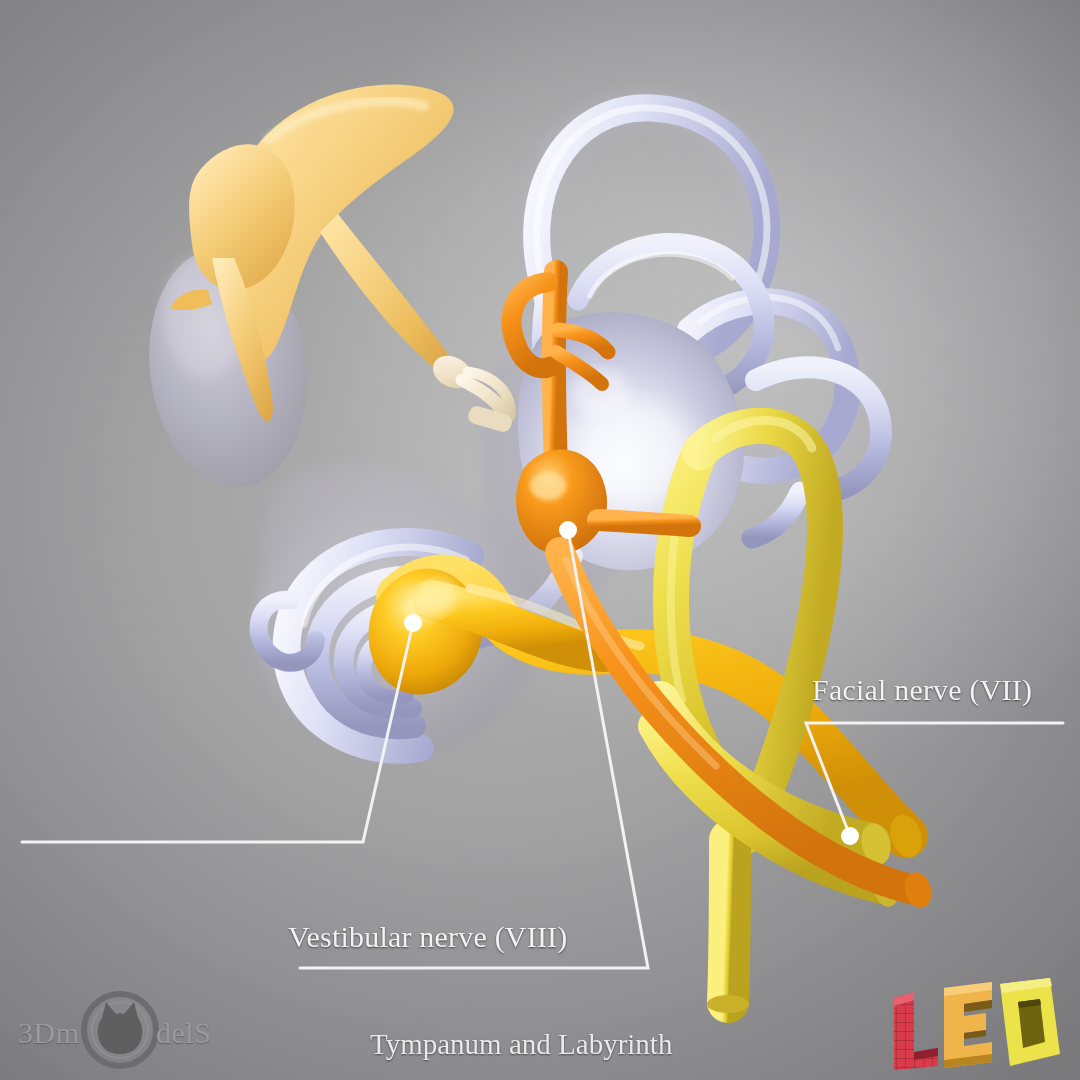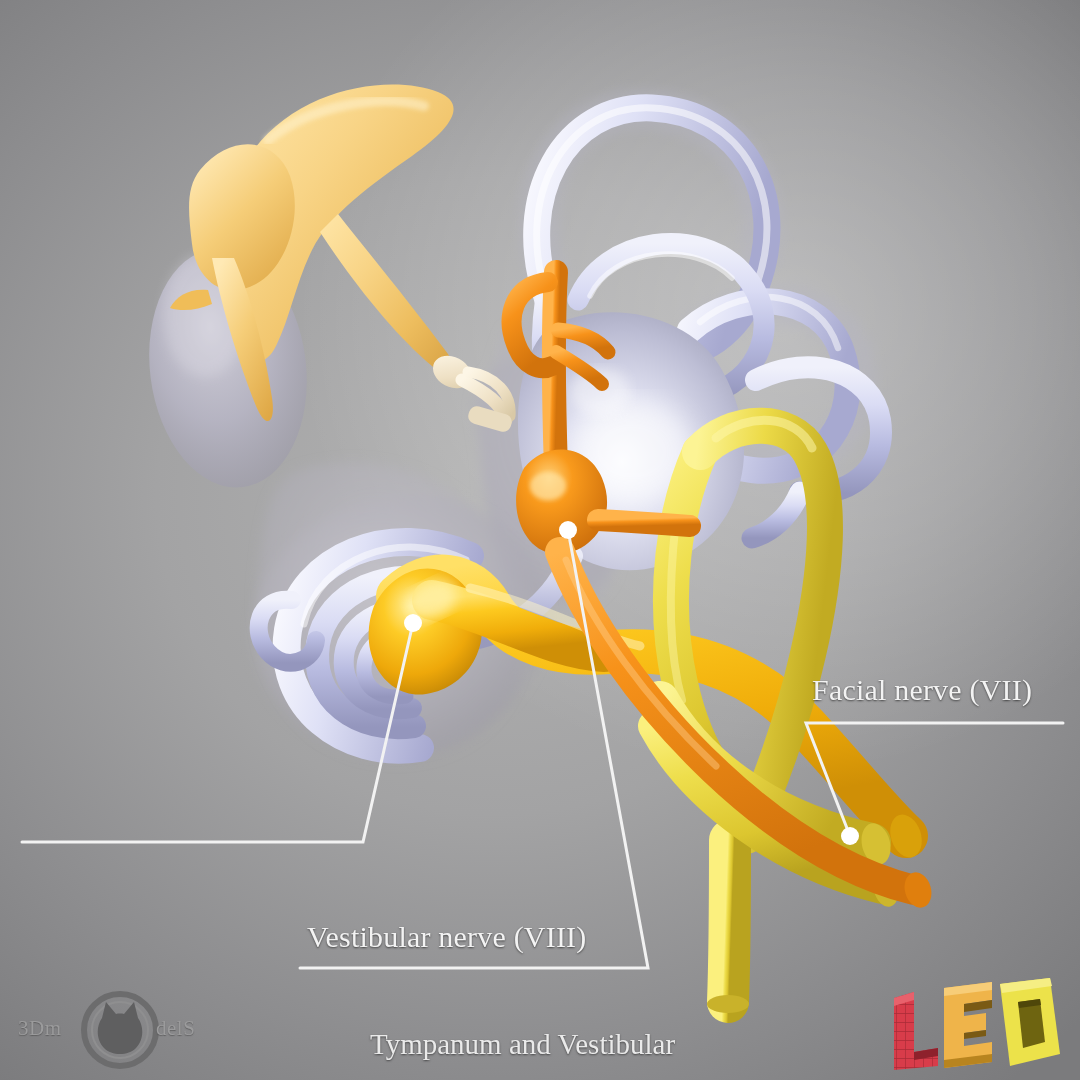--- a/index.html
+++ b/index.html
@@ -12,21 +12,21 @@
       radial-gradient(ellipse 75% 70% at 46% 46%, #b2b2b2 0%, #a3a3a4 42%, #8d8d8f 74%, #7b7b7d 100%),
       linear-gradient(160deg,#858587 0%,#9d9d9e 45%,#828284 100%);
     font-family: Liberation Serif, serif;
   }
   #art{position:absolute;inset:0;}
   .lbl{
     position:absolute;color:#f3f3f3;font-size:30px;letter-spacing:.2px;
     white-space:nowrap;text-shadow:0 1px 2px rgba(40,40,40,.75);
   }
   .wm{
-    position:absolute;color:#9b9b9c;font-size:21px;letter-spacing:.5px;
+    position:absolute;color:#9b9b9c;font-size:30px;letter-spacing:.5px;
     text-shadow:0 1px 1px rgba(60,60,60,.5);
   }
   .cap{
     position:absolute;color:#eaeaea;font-size:29px;
     text-shadow:0 1px 2px rgba(40,40,40,.7);
   }
   .leo{position:absolute;left:888px;top:978px;width:180px;height:96px;}
 </style>
 </head>
 <body>
@@ -282,23 +282,23 @@
     <g>
       <circle cx="413" cy="623" r="9" fill="#ffffff"></circle>
       <circle cx="568" cy="530" r="9" fill="#ffffff"></circle>
       <circle cx="850" cy="836" r="9" fill="#ffffff"></circle>
     </g>
   </svg>
 
   <div class="lbl" style="left:812px;top:673px;">Facial nerve (VII)</div>
 
 
-  <div class="lbl" style="left:307px;top:920px;">Vestibular nerve (VIII)</div>
-
-  <div class="cap" style="left:370px;top:1028px;">Tympanum and Vestibular</div>
+  <div class="lbl" style="left:288px;top:920px;">Vestibular nerve (VIII)</div>
+
+  <div class="cap" style="left:370px;top:1028px;">Tympanum and Labyrinth</div>
 
   <div class="wm" style="left:18px;top:1016px;">3Dm</div>
 
   <svg style="position:absolute;left:78px;top:988px;width:84px;height:84px;" viewBox="0 0 84 84">
     <circle cx="42" cy="42" r="36" fill="none" stroke="#6c6c6d" stroke-width="6"></circle>
     <circle cx="42" cy="42" r="28" fill="none" stroke="#8f8f90" stroke-width="2"></circle>
     <path d="M24,30 L28,14 L38,26 C40,25.4 44,25.4 46,26 L56,14 L60,30
              C66,38 66,52 58,60 C50,68 34,68 26,60 C18,52 18,38 24,30 Z" fill="#5f5f60"></path>
   </svg>
 

